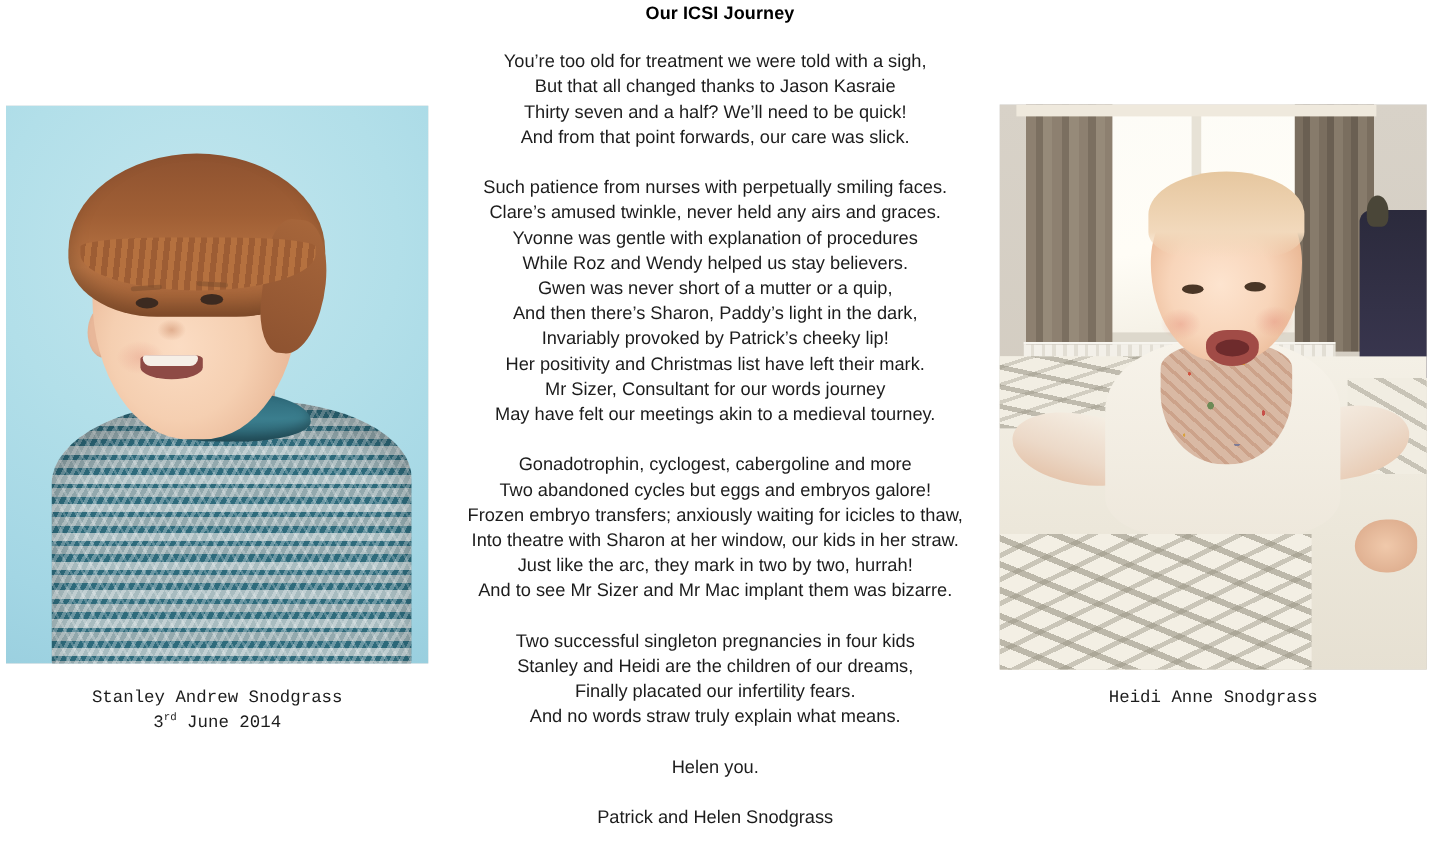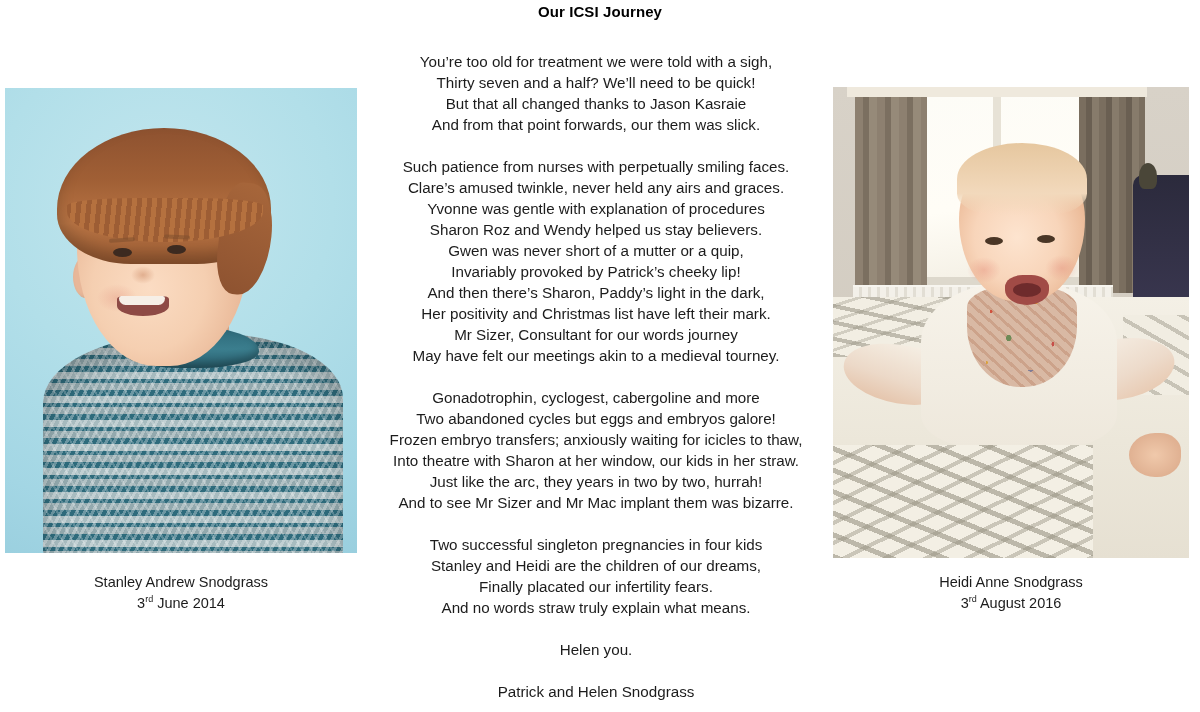--- a/index.html
+++ b/index.html
@@ -35,21 +35,21 @@
     position: absolute;
     top: 41px;
     left: 296px;
     width: 600px;
     text-align: center;
     font-size: 15.2px;
     line-height: 21px;
     color: #1c1c1c;
     white-space: nowrap;
   }
-  .stanza { margin: 10px; }
+  .stanza { margin: 0; }
   .stanza + .stanza { margin-top: 21px; }
   .verse-line { display: block; }
 
   .closing {
     display: block;
     margin-top: 21px;
   }
 
   
   .photo {
@@ -320,21 +320,21 @@
   
   .caption {
     position: absolute;
     text-align: center;
     font-size: 14.5px;
     line-height: 21px;
     color: #1c1c1c;
   }
   .caption-left  { left: 5px;   top: 572px; width: 352px; }
   .caption-right { left: 833px; top: 572px; width: 356px; }
-  .caption-line { display: block; }
+  .caption-line { display: block; font-family: Liberation Mono, monospace; }
   sup { font-size: .62em; vertical-align: super; line-height: 0; }
 </style>
 </head>
 <body>
 
 <div class="doc-title">Our ICSI Journey</div>
 
 <div class="photo photo-left">
   <div class="photo-stage">
     <div class="studio-bg"></div>
@@ -390,49 +390,48 @@
     <div class="baby-eye-r"></div>
     <div class="baby-mouth"></div>
     <div class="baby-mouth-in"></div>
     <div class="throw-pattern-2"></div>
     <div class="baby-foot"></div>
   </div>
 </div>
 
 <div class="caption caption-right">
   <span class="caption-line">Heidi Anne Snodgrass</span>
-  <span class="caption-line"><span>3</span><sup>rd</sup><span> August 2016</span></span>
 </div>
 
 <div class="poem">
   <div id="stanza-host">
       <div class="stanza">
         <span class="verse-line">You’re too old for treatment we were told with a sigh,</span>
+        <span class="verse-line">But that all changed thanks to Jason Kasraie</span>
         <span class="verse-line">Thirty seven and a half? We’ll need to be quick!</span>
-        <span class="verse-line">But that all changed thanks to Jason Kasraie</span>
-        <span class="verse-line">And from that point forwards, our them was slick.</span>
+        <span class="verse-line">And from that point forwards, our care was slick.</span>
       </div>
       <div class="stanza">
         <span class="verse-line">Such patience from nurses with perpetually smiling faces.</span>
         <span class="verse-line">Clare’s amused twinkle, never held any airs and graces.</span>
         <span class="verse-line">Yvonne was gentle with explanation of procedures</span>
-        <span class="verse-line">Sharon Roz and Wendy helped us stay believers.</span>
+        <span class="verse-line">While Roz and Wendy helped us stay believers.</span>
         <span class="verse-line">Gwen was never short of a mutter or a quip,</span>
+        <span class="verse-line">And then there’s Sharon, Paddy’s light in the dark,</span>
         <span class="verse-line">Invariably provoked by Patrick’s cheeky lip!</span>
-        <span class="verse-line">And then there’s Sharon, Paddy’s light in the dark,</span>
         <span class="verse-line">Her positivity and Christmas list have left their mark.</span>
         <span class="verse-line">Mr Sizer, Consultant for our words journey</span>
         <span class="verse-line">May have felt our meetings akin to a medieval tourney.</span>
       </div>
       <div class="stanza">
         <span class="verse-line">Gonadotrophin, cyclogest, cabergoline and more</span>
         <span class="verse-line">Two abandoned cycles but eggs and embryos galore!</span>
         <span class="verse-line">Frozen embryo transfers; anxiously waiting for icicles to thaw,</span>
         <span class="verse-line">Into theatre with Sharon at her window, our kids in her straw.</span>
-        <span class="verse-line">Just like the arc, they years in two by two, hurrah!</span>
+        <span class="verse-line">Just like the arc, they mark in two by two, hurrah!</span>
         <span class="verse-line">And to see Mr Sizer and Mr Mac implant them was bizarre.</span>
       </div>
       <div class="stanza">
         <span class="verse-line">Two successful singleton pregnancies in four kids</span>
         <span class="verse-line">Stanley and Heidi are the children of our dreams,</span>
         <span class="verse-line">Finally placated our infertility fears.</span>
         <span class="verse-line">And no words straw truly explain what means.</span>
       </div>
     </div>
   <span class="closing">Helen you.</span>

